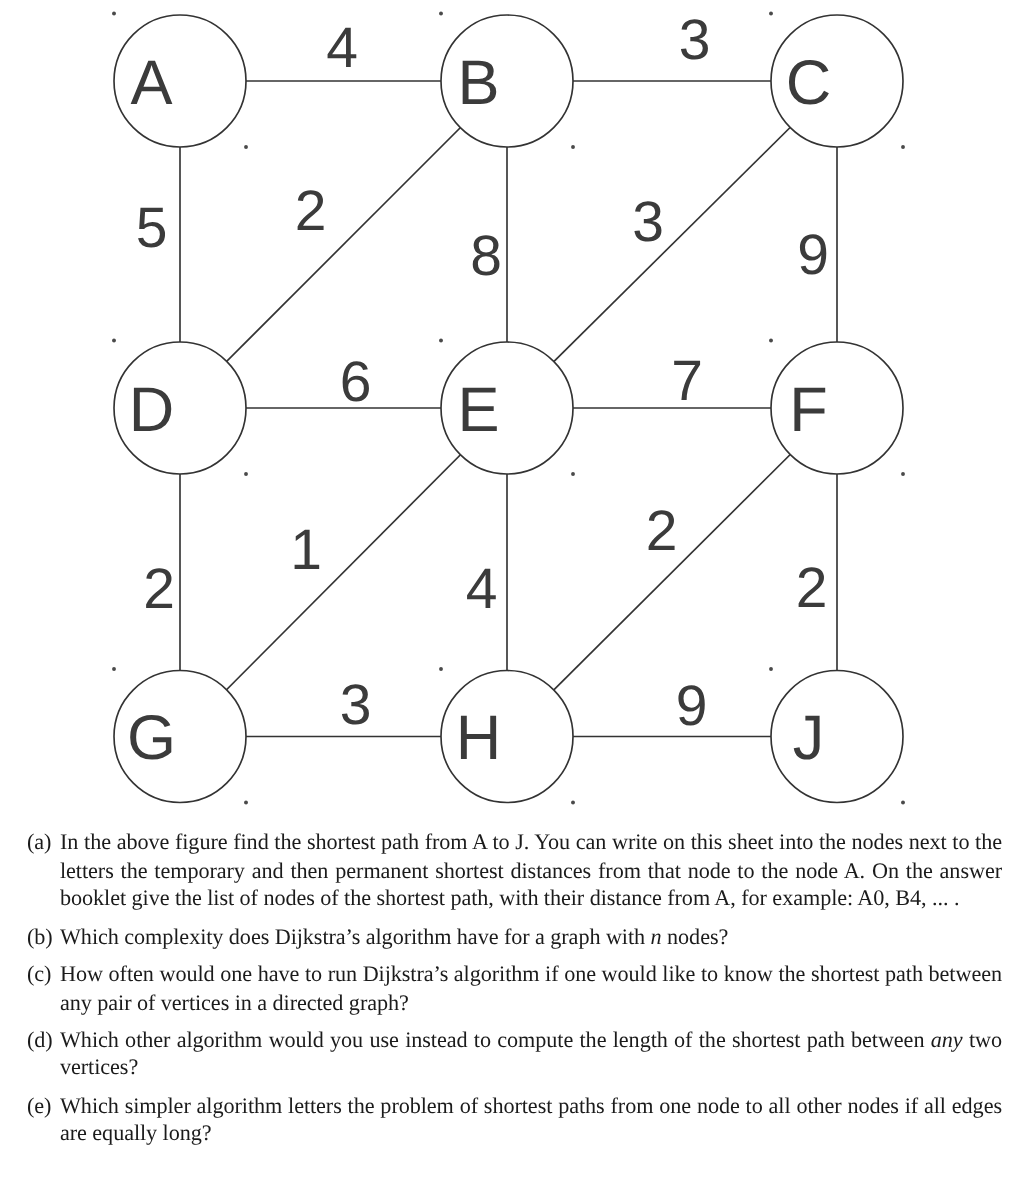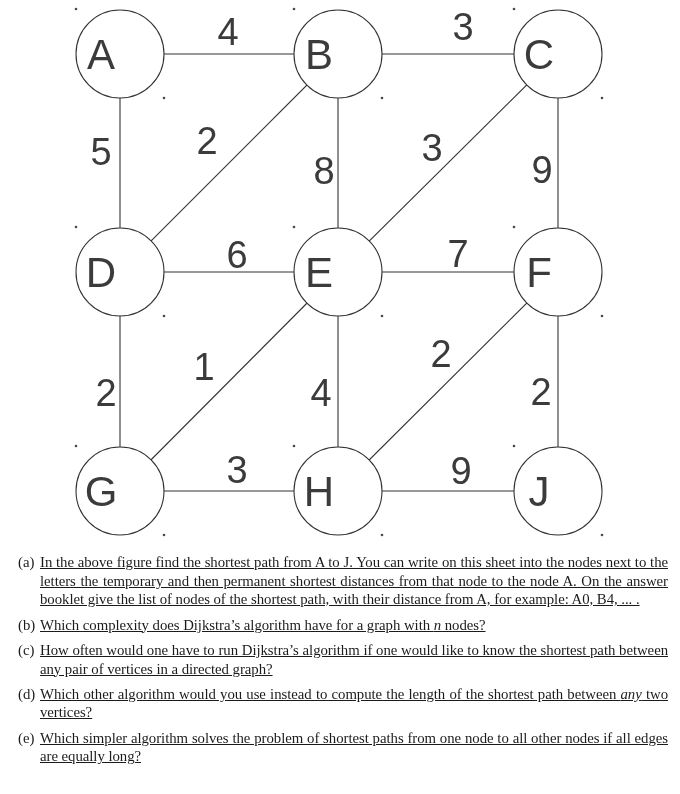--- a/index.html
+++ b/index.html
@@ -31,21 +31,20 @@
     line-height: 18.7px;
     letter-spacing: -0.05px;
   }
   .q-label {
     flex: 0 0 22px;
     width: 22px;
   }
   .q-text {
     width: 628px;
     text-align: justify;
-    text-decoration: underline;
   }
   .q-text em { font-style: italic; }
 </style>
 </head>
 <body>
 
 <div class="page">
   <div id="figure-host">
       <svg width="680" height="548" viewBox="0 0 680 548">
         <line x1="120" y1="54" x2="338" y2="54" stroke="#333333" stroke-width="1.1"></line>
@@ -130,16 +129,16 @@
       <div class="q-item">
         <span class="q-label">(c)</span>
         <div class="q-text">How often would one have to run Dijkstra’s algorithm if one would like to know the shortest path between any pair of vertices in a directed graph?</div>
       </div>
       <div class="q-item">
         <span class="q-label">(d)</span>
         <div class="q-text">Which other algorithm would you use instead to compute the length of the shortest path between <em>any</em> two vertices?</div>
       </div>
       <div class="q-item">
         <span class="q-label">(e)</span>
-        <div class="q-text">Which simpler algorithm solves the problem of shortest paths from one node to all other nodes if all edges are equally long?</div>
+        <div class="q-text">Which simpler algorithm letters the problem of shortest paths from one node to all other nodes if all edges are equally long?</div>
       </div>
     </div>
 </div>
 
 </body></html>

